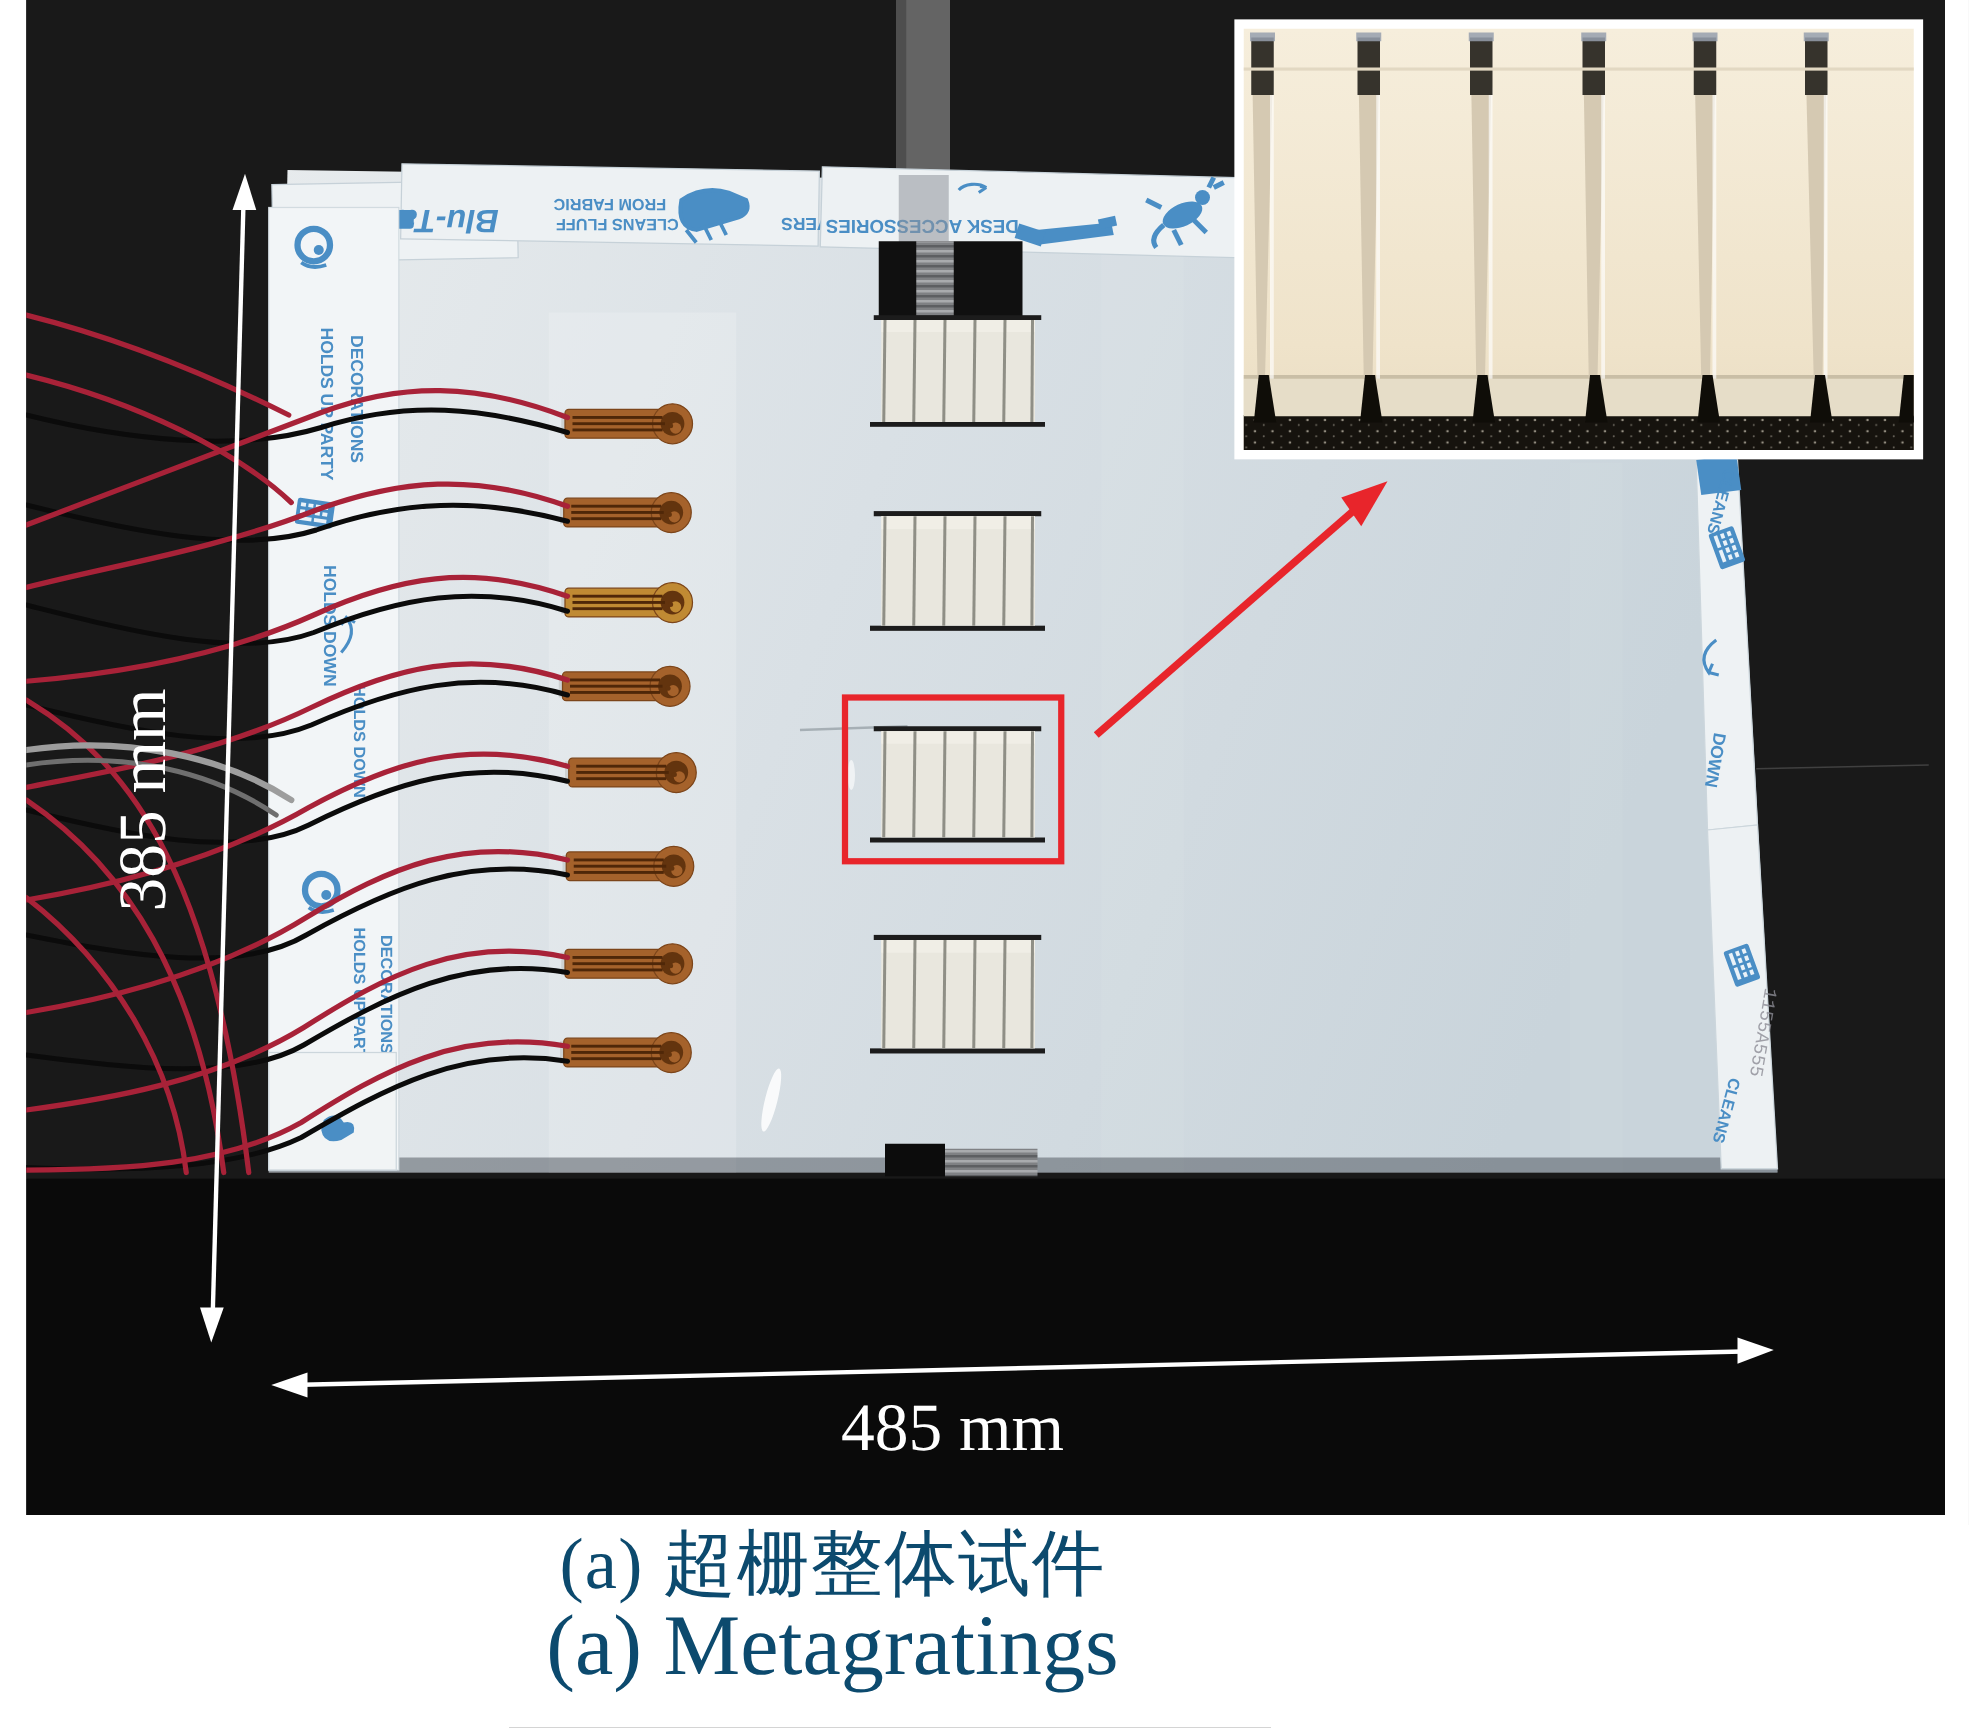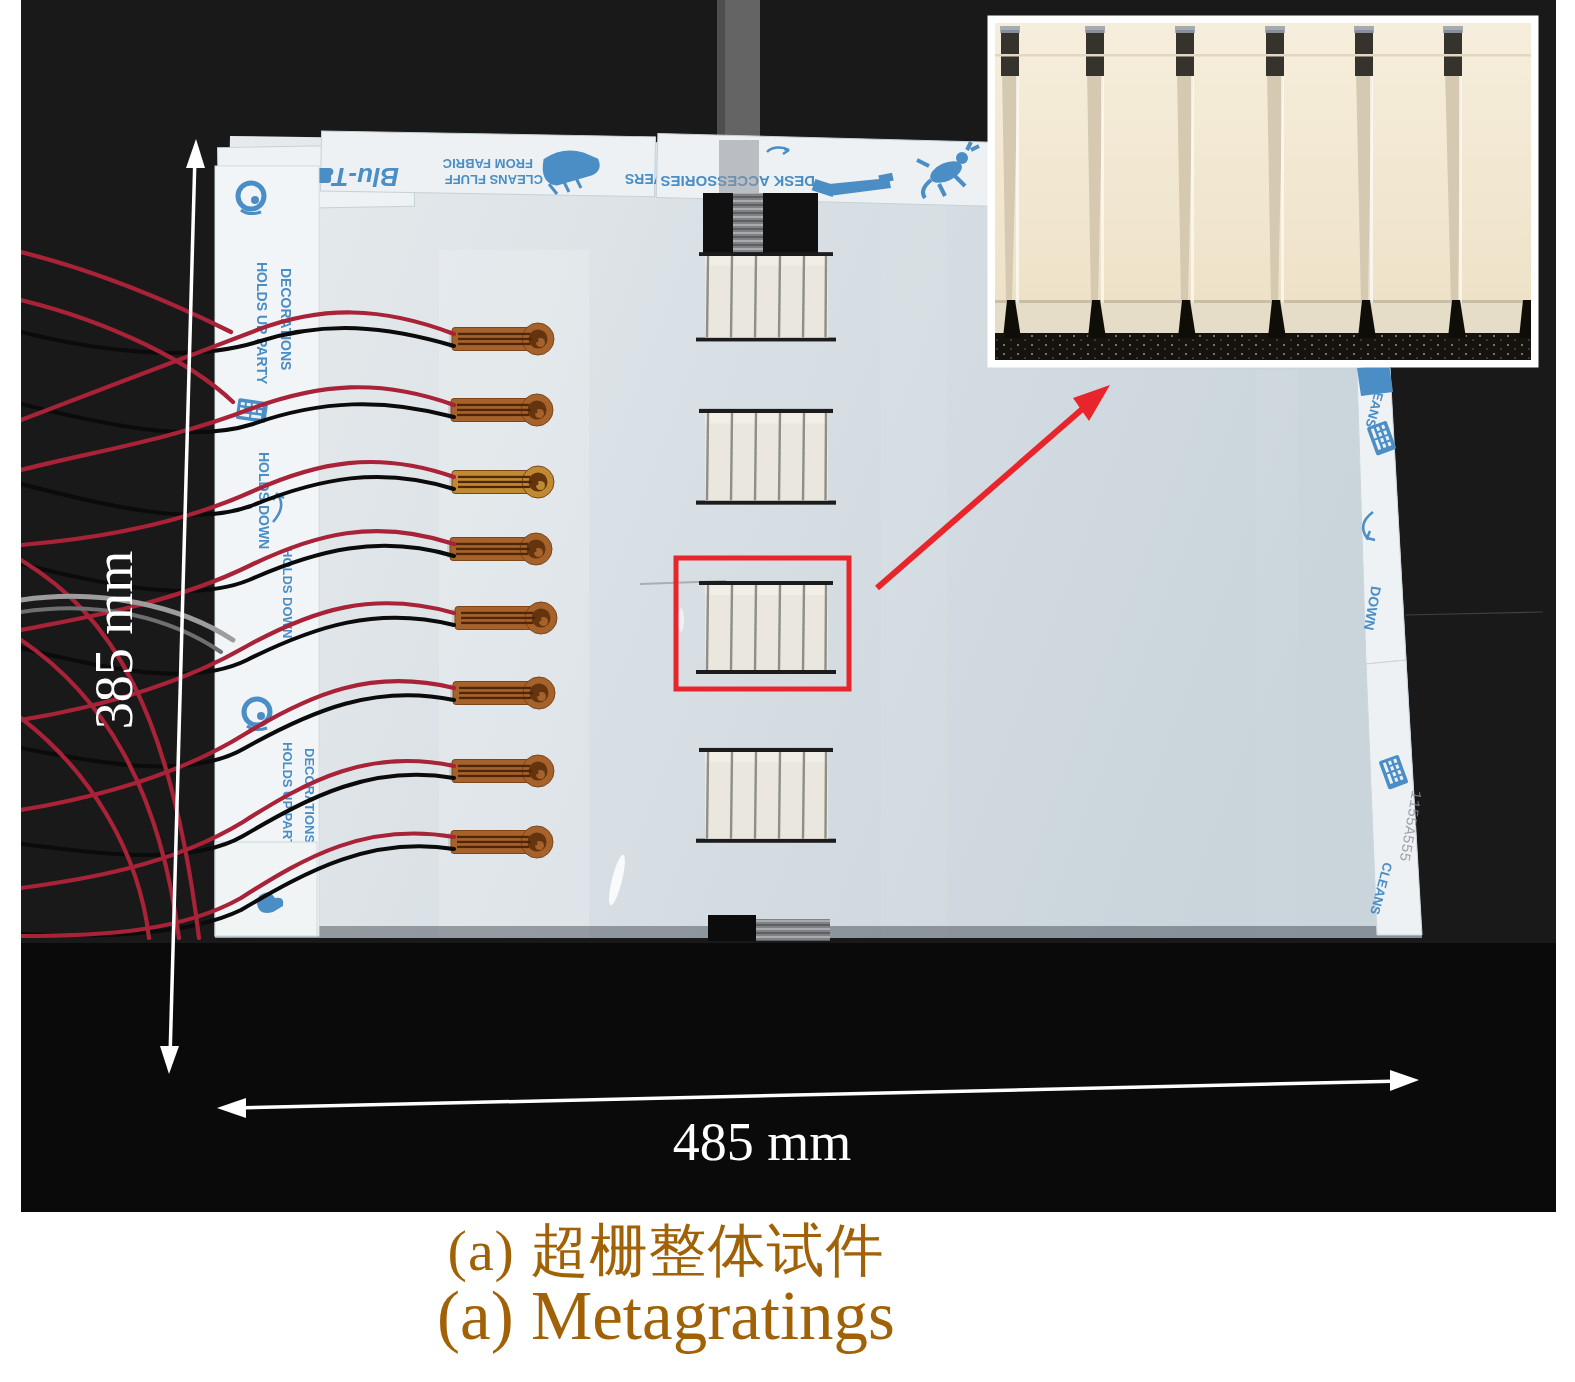--- a/index.html
+++ b/index.html
@@ -1,20 +1,20 @@
 <!DOCTYPE html>
 <html><head>
 <meta charset="utf-8">
 <style>
   html,body{margin:0;padding:0;background:#ffffff;}
   .page{position:relative;width:1575px;height:1382px;background:#ffffff;overflow:hidden;
         font-family:"Liberation Serif",serif;}
   .photo{position:absolute;left:21px;top:0;width:1535px;height:1212px;background:#171717;}
   .photo svg{display:block;}
-  .caption{position:absolute;left:0;top:1218px;width:1332px;text-align:center;color:#a16207;}
+  .caption{position:absolute;left:0;top:1218px;width:1332px;text-align:center;color:#0c4a6e;}
   .caption .zh{font-size:58px;line-height:66px;letter-spacing:1px;}
   .caption .en{font-size:69px;line-height:64px;}
   .tapetext{fill:#4a8ec5;font-family:"Liberation Sans",sans-serif;font-weight:bold;}
   .dimlabel{fill:#ffffff;font-size:54px;font-family:"Liberation Serif",serif;}
 </style>
 </head>
 <body>
 
 <div class="page">
 

